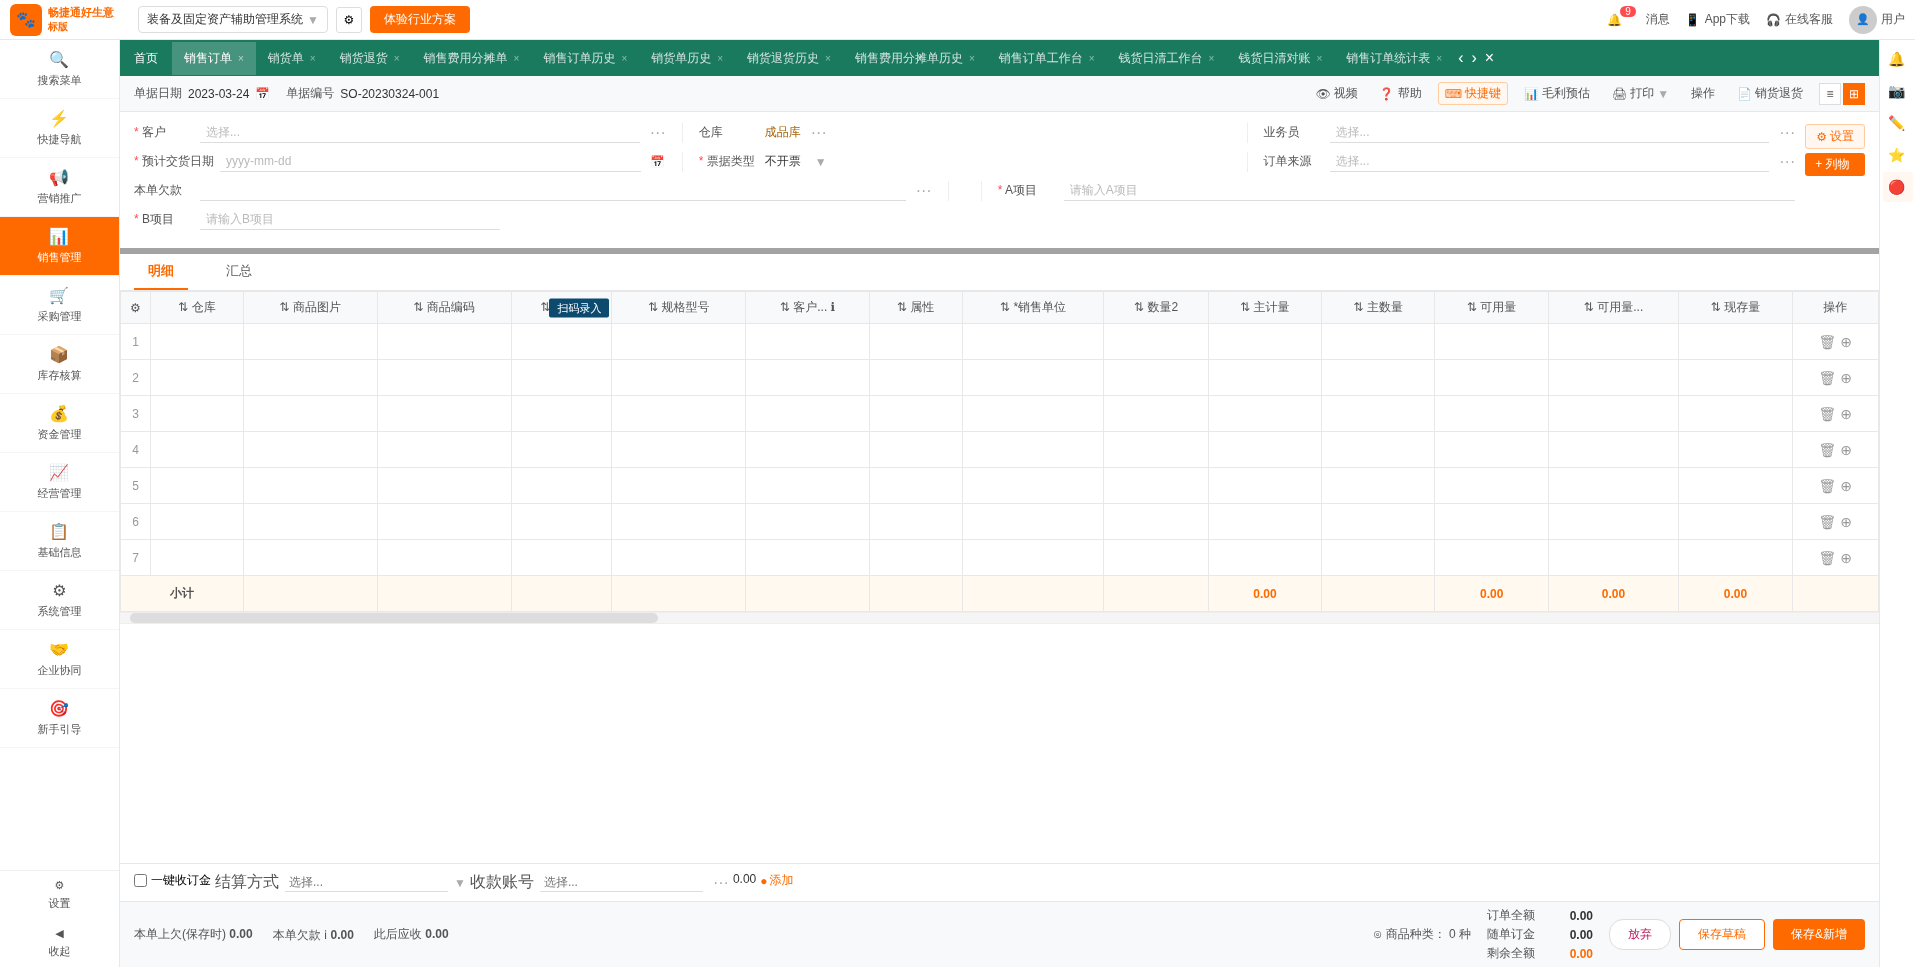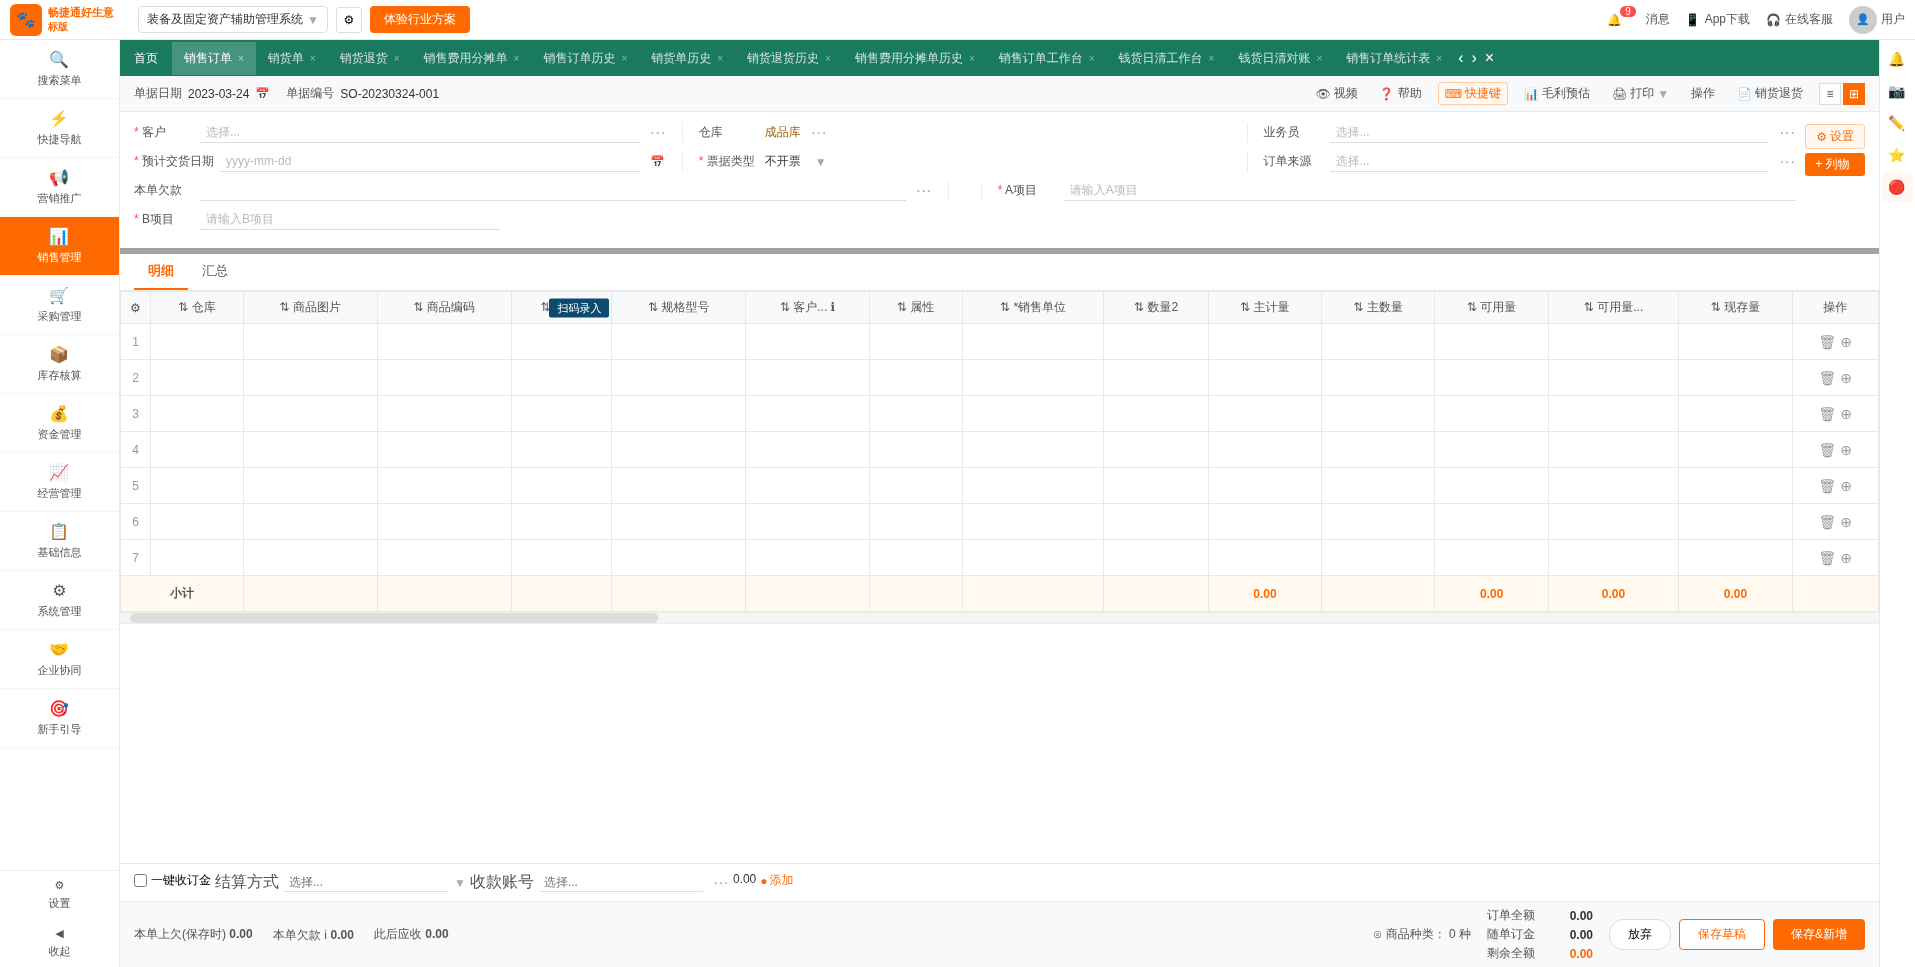--- a/index.html
+++ b/index.html
@@ -58,21 +58,21 @@
     .form-group { display: flex; align-items: center; flex: 1; gap: 6px; }
     .form-field-label { color: #555; font-size: 12px; min-width: 60px; white-space: nowrap; }
     .form-field-label.required::before { content: '* '; color: #ff4d4f; }
     .form-input { border: none; border-bottom: 1px solid #ddd; padding: 3px 6px; font-size: 12px; color: #333; background: transparent; outline: none; flex: 1; min-width: 80px; }
     .form-input::placeholder { color: #bbb; }
     .dots { color: #aaa; font-size: 16px; cursor: pointer; margin-left: 4px; }
     .cal-icon { color: #aaa; cursor: pointer; margin-left: 4px; }
     .form-divider { width: 1px; background: #eee; height: 20px; margin: 0 16px; }
 
     
-    .detail-tabs { display: flex; background: #fff; border-bottom: 1px solid #e8e8e8; padding: 0 14px; }
+    .detail-tabs { display: flex; background: #fff; border-bottom: 1px solid #e8e8e8; padding: 0 14px; gap: 24px; }
     .detail-tab { padding: 8px 14px; cursor: pointer; font-size: 13px; color: #555; border-bottom: 2px solid transparent; }
     .detail-tab.active { color: #ff6a00; border-bottom-color: #ff6a00; font-weight: bold; }
 
     
     .table-wrapper { flex: 1; overflow: auto; background: #fff; }
     .data-table { width: 100%; border-collapse: collapse; font-size: 12px; }
     .data-table th { background: #f7f9fa; border: 1px solid #e8e8e8; padding: 7px 8px; text-align: center; white-space: nowrap; color: #555; font-weight: normal; position: sticky; top: 0; z-index: 2; }
     .data-table td { border: 1px solid #e8e8e8; padding: 6px 8px; text-align: center; height: 36px; }
     .data-table .row-num { color: #999; width: 30px; }
     .scan-btn { background: #0c4a6e; color: white; border: none; padding: 2px 8px; font-size: 11px; border-radius: 2px; cursor: pointer; }
@@ -86,21 +86,21 @@
     .payment-label { color: #555; font-size: 16px; }
     .payment-check { display: flex; align-items: center; gap: 4px; cursor: pointer; }
     .payment-field { display: flex; align-items: center; gap: 6px; }
     .payment-select { border: none; border-bottom: 1px solid #ddd; padding: 2px 4px; font-size: 12px; min-width: 80px; background: transparent; outline: none; }
     .add-link { color: #ff6a00; cursor: pointer; display: flex; align-items: center; gap: 2px; }
     .total-row { display: flex; gap: 8px; align-items: center; }
     .total-label { color: #555; }
     .total-value { color: #333; font-weight: bold; min-width: 50px; text-align: right; }
     .total-value.orange { color: #ff6a00; }
     .footer-actions { display: flex; gap: 8px; }
-    .btn-discard { border: 1px solid #ddd; background: #fff; color: #000000; padding: 6px 18px; border-radius: 14px; cursor: pointer; font-size: 12px; }
+    .btn-discard { border: 1px solid #ddd; background: #fff; color: #be185d; padding: 6px 18px; border-radius: 14px; cursor: pointer; font-size: 12px; }
     .btn-save-draft { border: 1px solid #ff6a00; background: #fff; color: #ff6a00; padding: 6px 18px; border-radius: 4px; cursor: pointer; font-size: 12px; }
     .btn-save-new { background: #ff6a00; color: white; border: none; padding: 6px 18px; border-radius: 4px; cursor: pointer; font-size: 12px; }
     .bottom-status { background: #f7f9fa; border-top: 1px solid #e8e8e8; padding: 5px 14px; display: flex; align-items: center; justify-content: space-between; font-size: 12px; color: #555; }
     .bottom-left { display: flex; gap: 20px; }
     .bottom-right { display: flex; gap: 16px; align-items: center; }
     
     
     .right-panel { width: 36px; background: #fff; border-left: 1px solid #e8e8e8; display: flex; flex-direction: column; align-items: center; padding-top: 4px; gap: 2px; }
     .right-icon { width: 30px; height: 30px; display: flex; align-items: center; justify-content: center; cursor: pointer; color: #999; font-size: 14px; border-radius: 3px; }
     .right-icon.orange { background: #fff7f0; color: #ff6a00; }

